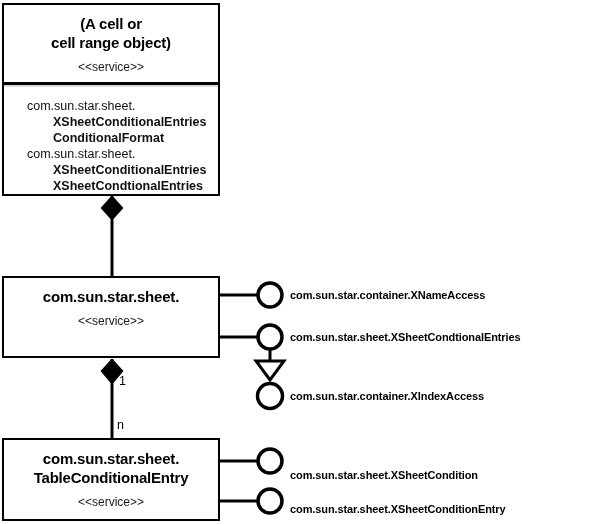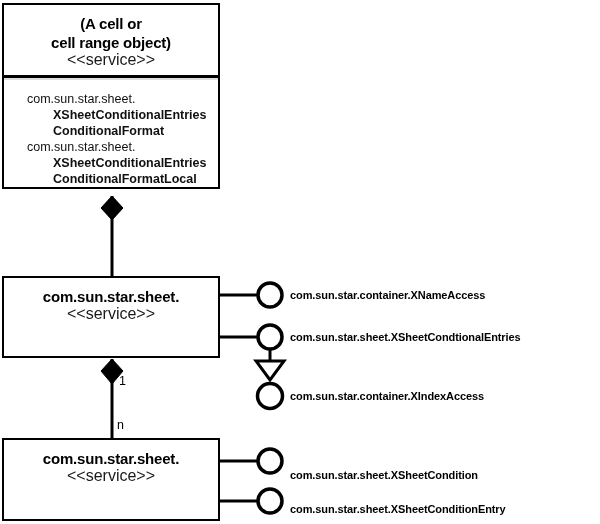--- a/index.html
+++ b/index.html
@@ -42,23 +42,23 @@
     width: 100%;
   }
   .box-title {
     font-weight: bold;
     font-size: 15px;
     line-height: 19px;
     padding-top: 9px;
     letter-spacing: -0.2px;
   }
   .stereotype {
-    font-size: 16px;
+    font-size: 12px;
     line-height: 14px;
-    margin-top: 1px;
+    margin-top: 8px;
     padding-bottom: 8px;
     color: #1a1a1a;
   }
   .box-body {
     text-align: left;
     padding: 11px 4px 0 23px;
     font-size: 12.5px;
     line-height: 16px;
     color: #111111;
   }
@@ -119,34 +119,35 @@
       </div>
       <div class="stereotype">&lt;&lt;service&gt;&gt;</div>
     </div>
     <div class="divider-shadow"></div>
     <div class="box-body">
       <div class="prop-line">com.sun.star.sheet.</div>
       <div class="prop-line indent">XSheetConditionalEntries</div>
       <div class="prop-line indent">ConditionalFormat</div>
       <div class="prop-line">com.sun.star.sheet.</div>
       <div class="prop-line indent">XSheetConditionalEntries</div>
-      <div class="prop-line indent">ConditionalFormatLocal</div>
+      <div class="prop-line indent">XSheetCondtionalEntries</div>
     </div>
   </div>
 
   <div class="uml-box" style="top:276px; height:78px;">
     <div class="box-title">
       <div>com.sun.star.sheet.</div>
     </div>
     <div class="stereotype">&lt;&lt;service&gt;&gt;</div>
   </div>
 
   <div class="uml-box" style="top:438px; height:79px;">
     <div class="box-title">
       <div>com.sun.star.sheet.</div>
+      <div>TableConditionalEntry</div>
     </div>
     <div class="stereotype">&lt;&lt;service&gt;&gt;</div>
   </div>
 
   <div class="iface-label" style="top:295px;">com.sun.star.container.XNameAccess</div>
   <div class="iface-label" style="top:337px;">com.sun.star.sheet.XSheetCondtionalEntries</div>
   <div class="iface-label" style="top:396px;">com.sun.star.container.XIndexAccess</div>
   <div class="iface-label" style="top:461px;margin-top:14px;">com.sun.star.sheet.XSheetCondition</div>
   <div class="iface-label" style="top:501px;margin-top:8px;">com.sun.star.sheet.XSheetConditionEntry</div>
 

